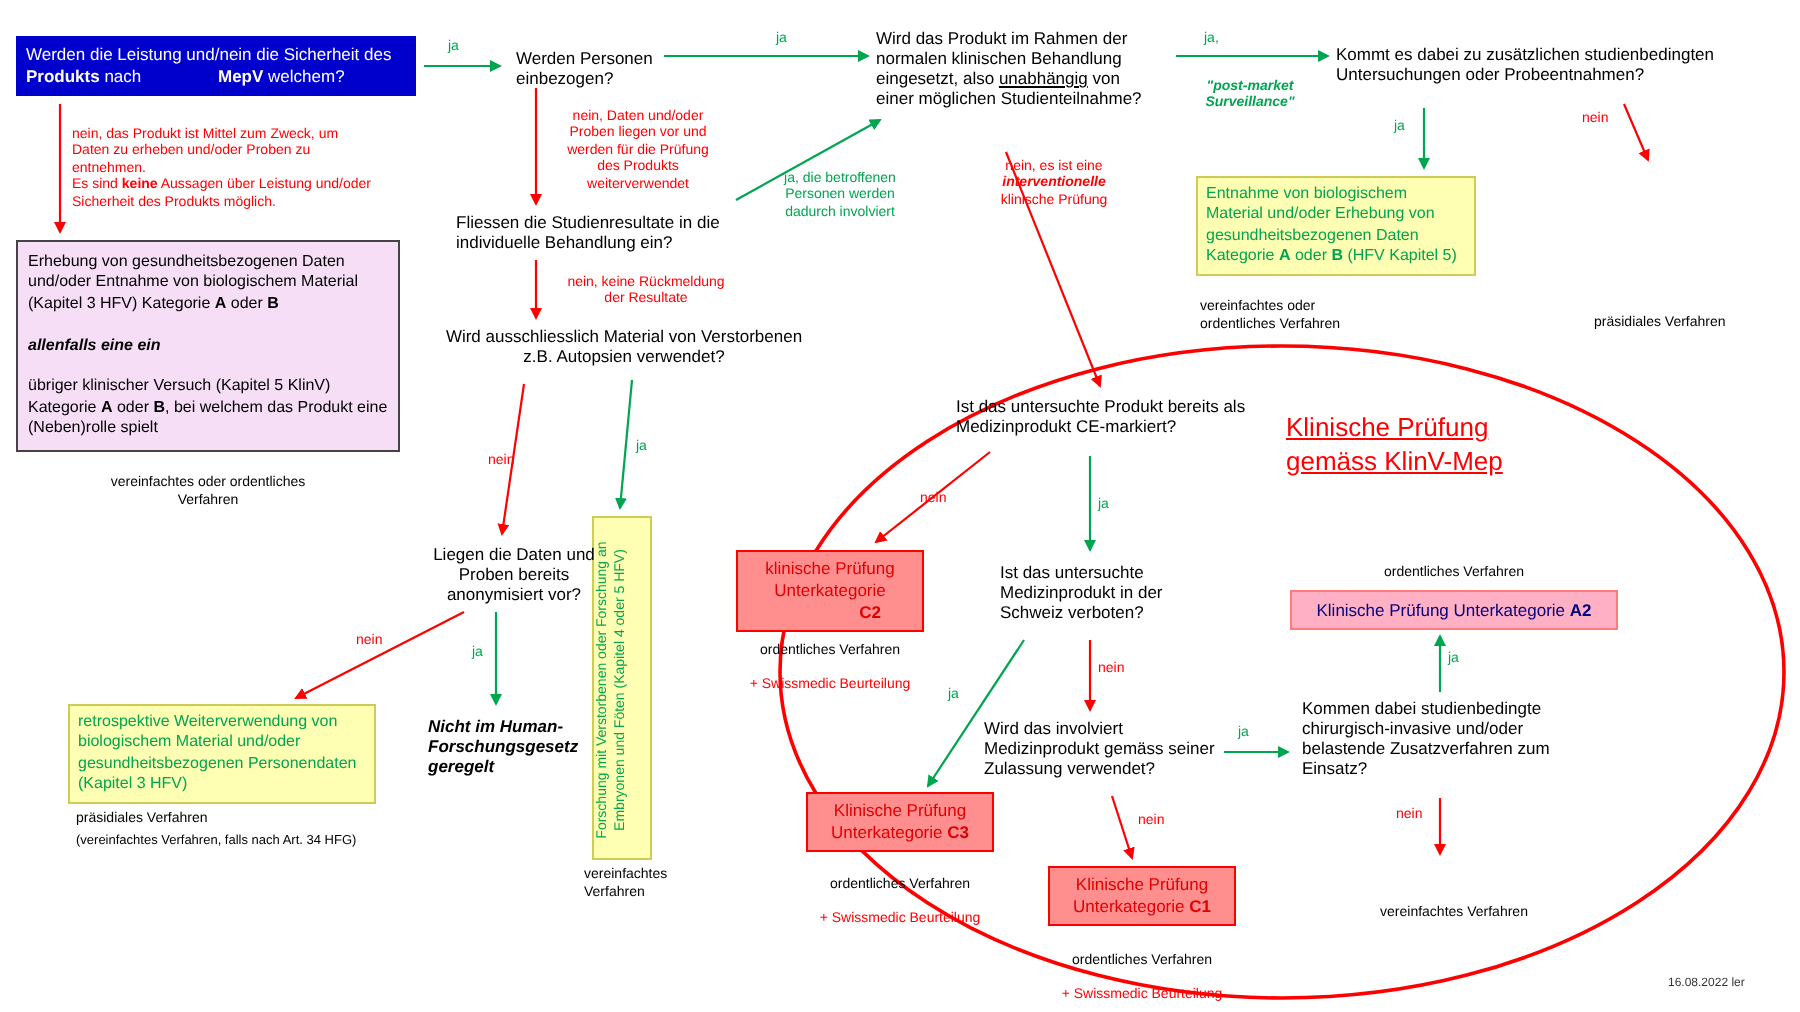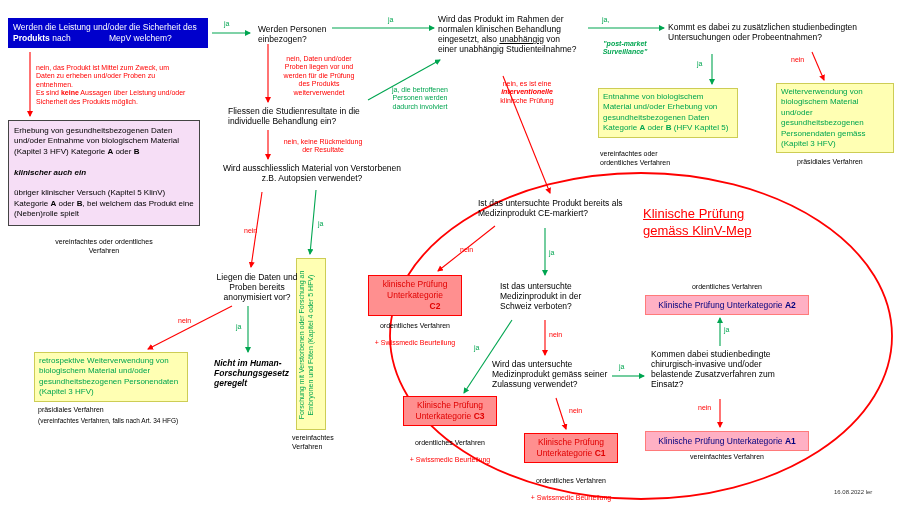--- a/index.html
+++ b/index.html
@@ -61,35 +61,35 @@
       <line x1="232" y1="306" x2="148" y2="349" marker-end="url(#ar)"></line>
       <line x1="812" y1="52" x2="824" y2="80" marker-end="url(#ar)"></line>
       <line x1="503" y1="76" x2="550" y2="193" marker-end="url(#ar)"></line>
       <line x1="495" y1="226" x2="438" y2="271" marker-end="url(#ar)"></line>
       <line x1="545" y1="320" x2="545" y2="355" marker-end="url(#ar)"></line>
       <line x1="556" y1="398" x2="566" y2="429" marker-end="url(#ar)"></line>
       <line x1="720" y1="399" x2="720" y2="427" marker-end="url(#ar)"></line>
     </g>
   </svg>
 
-  <div class="n bluebox" style="left:8px;top:18px;width:200px"><span>Werden die Leistung und/oder die Sicherheit des </span><span style="font-weight: bold;">Produkts</span><span> nach </span><span style="font-weight: normal; padding-left: 36px;">MepV</span><span> welchem?</span></div>
+  <div class="n bluebox" style="left:8px;top:18px;width:200px"><span>Werden die Leistung und/nein die Sicherheit des </span><span style="font-weight: bold;">Produkts</span><span> nach </span><span style="font-weight: bold; padding-left: 36px;">MepV</span><span> welchem?</span></div>
   <span class="lbl green-t" style="left:224px;top:20px">ja</span>
   <div class="n" style="left:258px;top:24px;width:80px">Werden Personen einbezogen?</div>
   <span class="lbl green-t" style="left:388px;top:16px">ja</span>
-  <div class="n" style="left:438px;top:14px;width:142px"><span>Wird das Produkt im Rahmen der normalen klinischen Behandlung eingesetzt, also </span><span style="text-decoration: underline;">unabhängig</span><span> von einer unabhängig Studienteilnahme?</span></div>
+  <div class="n" style="left:438px;top:14px;width:142px"><span>Wird das Produkt im Rahmen der normalen klinischen Behandlung eingesetzt, also </span><span style="text-decoration: underline;">unabhängig</span><span> von einer möglichen Studienteilnahme?</span></div>
   <span class="lbl green-t" style="left:602px;top:16px">ja,</span>
   <div class="n note green-t bi center" style="left:586px;top:40px;width:78px">"post-market
 Surveillance"</div>
   <div class="n" style="left:668px;top:22px;width:226px">Kommt es dabei zu zusätzlichen studienbedingten Untersuchungen oder Probeentnahmen?</div>
 
   <div class="n note red-t" style="left:36px;top:64px;width:152px"><span>nein, das Produkt ist Mittel zum Zweck, um Daten zu erheben und/oder Proben zu entnehmen.
 Es sind </span><span style="font-weight: bold;">keine</span><span> Aussagen über Leistung und/oder Sicherheit des Produkts möglich.</span></div>
   <div class="n pinkbox" style="left:8px;top:120px;width:192px"><span>Erhebung von gesundheitsbezogenen Daten und/oder Entnahme von biologischem Material (Kapitel 3 HFV) Kategorie </span><span style="font-weight: bold;">A</span><span> oder </span><span style="font-weight: bold;">B</span><span>
 
-</span><span style="font-weight: bold; font-style: italic;">klinischer auch ein</span><span>
+</span><span style="font-weight: bold; font-style: italic;">allenfalls eine ein</span><span>
 
 </span><span>übriger klinischer Versuch (Kapitel 5 KlinV) Kategorie </span><span style="font-weight: bold;">A</span><span> oder </span><span style="font-weight: bold;">B</span><span>, bei welchem das Produkt eine (Neben)rolle spielt</span></div>
   <div class="n cap center" style="left:40px;top:238px;width:128px">vereinfachtes oder ordentliches Verfahren</div>
 
   <div class="n note red-t center" style="left:282px;top:55px;width:74px">nein, Daten und/oder Proben liegen vor und werden für die Prüfung des Produkts weiterverwendet</div>
   <div class="n" style="left:228px;top:106px;width:138px">Fliessen die Studienresultate in die individuelle Behandlung ein?</div>
   <div class="n note green-t center" style="left:384px;top:86px;width:72px">ja, die betroffenen Personen werden dadurch involviert</div>
   <div class="n note red-t center" style="left:278px;top:138px;width:90px">nein, keine Rückmeldung der Resultate</div>
   <div class="n center" style="left:222px;top:163px;width:180px">Wird ausschliesslich Material von Verstorbenen z.B. Autopsien verwendet?</div>
   <span class="lbl red-t" style="left:244px;top:227px">nein</span>
@@ -106,21 +106,20 @@
   <div class="n bi" style="left:214px;top:358px;width:88px">Nicht im Human-Forschungsgesetz geregelt</div>
 
   <div class="n ybox" style="left:34px;top:352px;width:154px">retrospektive Weiterverwendung von biologischem Material und/oder gesundheitsbezogenen Personendaten (Kapitel 3 HFV)</div>
   <div class="n cap" style="left:38px;top:406px;width:160px">präsidiales Verfahren</div>
   <div class="n cap-sm" style="left:38px;top:417px;width:175px">(vereinfachtes Verfahren, falls nach Art. 34 HFG)</div>
 
   <span class="lbl green-t" style="left:697px;top:60px">ja</span>
   <span class="lbl red-t" style="left:791px;top:56px">nein</span>
   <div class="n ybox" style="left:598px;top:88px;width:140px"><span>Entnahme von biologischem Material und/oder Erhebung von gesundheitsbezogenen Daten Kategorie </span><span style="font-weight: bold;">A</span><span> oder </span><span style="font-weight: bold;">B</span><span> (HFV Kapitel 5)</span></div>
   <div class="n cap" style="left:600px;top:150px;width:90px">vereinfachtes oder ordentliches Verfahren</div>
-  <div class="n ybox" style="left:776px;top:83px;width:118px">Weiterverwendung von biologischem Material und/oder gesundheitsbezogenen Personendaten gemäss (Kapitel 3 HFV)</div>
   <div class="n cap" style="left:797px;top:158px;width:95px">präsidiales Verfahren</div>
 
   <div class="n note red-t center" style="left:487px;top:80px;width:80px"><span>nein, es ist eine
 </span><span style="font-weight: bold; font-style: italic;">interventionelle</span><span>
 klinische Prüfung</span></div>
 
   <div class="n title" style="left:643px;top:206px;width:140px">Klinische Prüfung gemäss KlinV-Mep</div>
 
   <div class="n" style="left:478px;top:198px;width:152px">Ist das untersuchte Produkt bereits als Medizinprodukt CE-markiert?</div>
   <span class="lbl red-t" style="left:460px;top:246px">nein</span>
@@ -137,36 +136,35 @@
   <span class="lbl green-t" style="left:474px;top:344px">ja</span>
   <span class="lbl red-t" style="left:549px;top:331px">nein</span>
 
   <div class="n cbox" style="left:403px;top:396px;width:94px"><span>Klinische Prüfung
 Unterkategorie </span><span style="font-weight: bold;">C3</span></div>
   <div class="n cap center" style="left:383px;top:430px;width:134px">
     <div>ordentliches Verfahren</div>
     <div class="red-t">+ Swissmedic Beurteilung</div>
   </div>
 
-  <div class="n" style="left:492px;top:359px;width:120px">Wird das untersuchte Medizinprodukt gemäss seiner Zulassung verwendet?</div>
+  <div class="n" style="left:492px;top:359px;width:120px">Wird das involviert Medizinprodukt gemäss seiner Zulassung verwendet?</div>
   <span class="lbl red-t" style="left:569px;top:407px">nein</span>
   <span class="lbl green-t" style="left:619px;top:363px">ja</span>
 
   <div class="n cbox" style="left:524px;top:433px;width:94px"><span>Klinische Prüfung
 Unterkategorie </span><span style="font-weight: bold;">C1</span></div>
   <div class="n cap center" style="left:504px;top:468px;width:134px">
     <div>ordentliches Verfahren</div>
     <div class="red-t">+ Swissmedic Beurteilung</div>
   </div>
 
   <div class="n" style="left:651px;top:349px;width:144px">Kommen dabei studienbedingte chirurgisch-invasive und/oder belastende Zusatzverfahren zum Einsatz?</div>
   <span class="lbl green-t" style="left:724px;top:326px">ja</span>
   <span class="lbl red-t" style="left:698px;top:404px">nein</span>
 
   <div class="n cap center" style="left:663px;top:283px;width:128px">ordentliches Verfahren</div>
   <div class="n abox" style="left:645px;top:295px;width:164px"><span>Klinische Prüfung Unterkategorie </span><span style="font-weight: bold;">A2</span></div>
 
-  <div class="n abox" style="left:645px;top:431px;width:164px"><span>Klinische Prüfung Unterkategorie </span><span style="font-weight: bold;">A1</span></div>
   <div class="n cap center" style="left:663px;top:453px;width:128px">vereinfachtes Verfahren</div>
 
   <div class="n" style="left:834px;top:489px;font-size:6px;color:#333">16.08.2022 ler</div>
 
 </div>
 
 </body></html>

